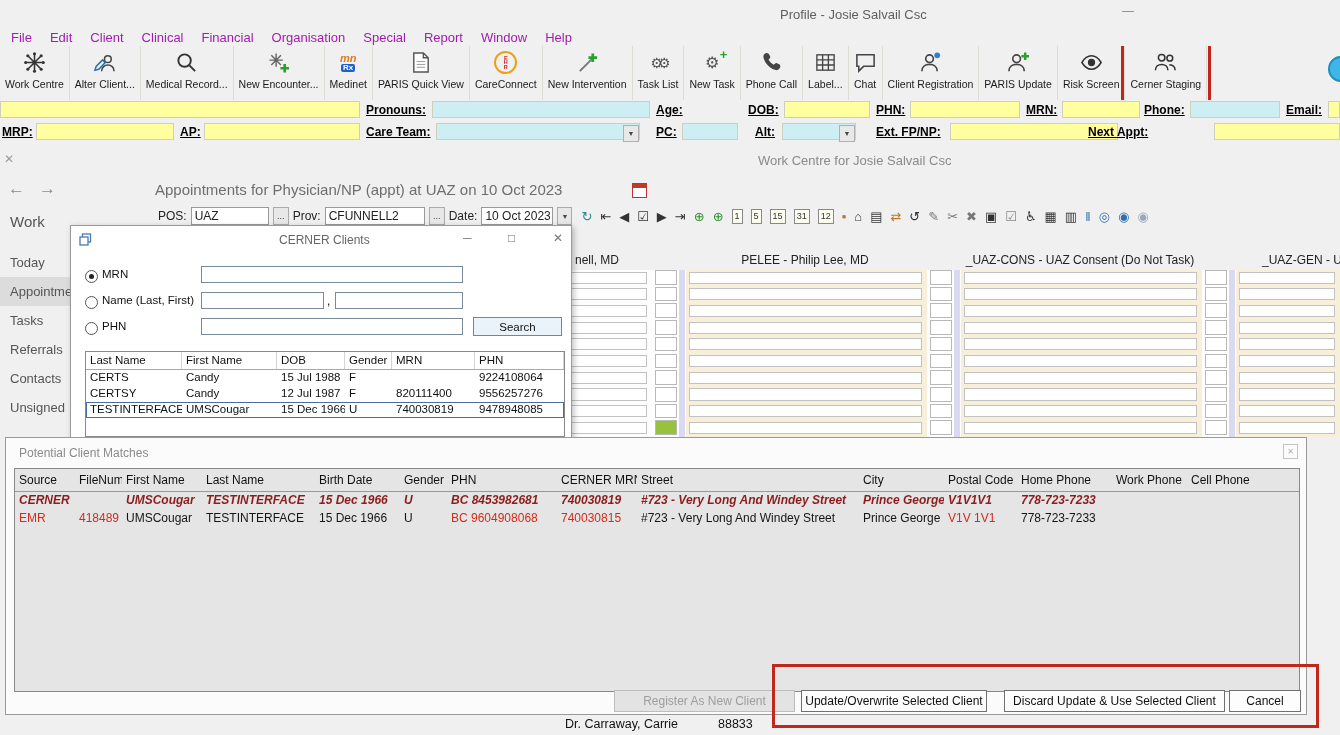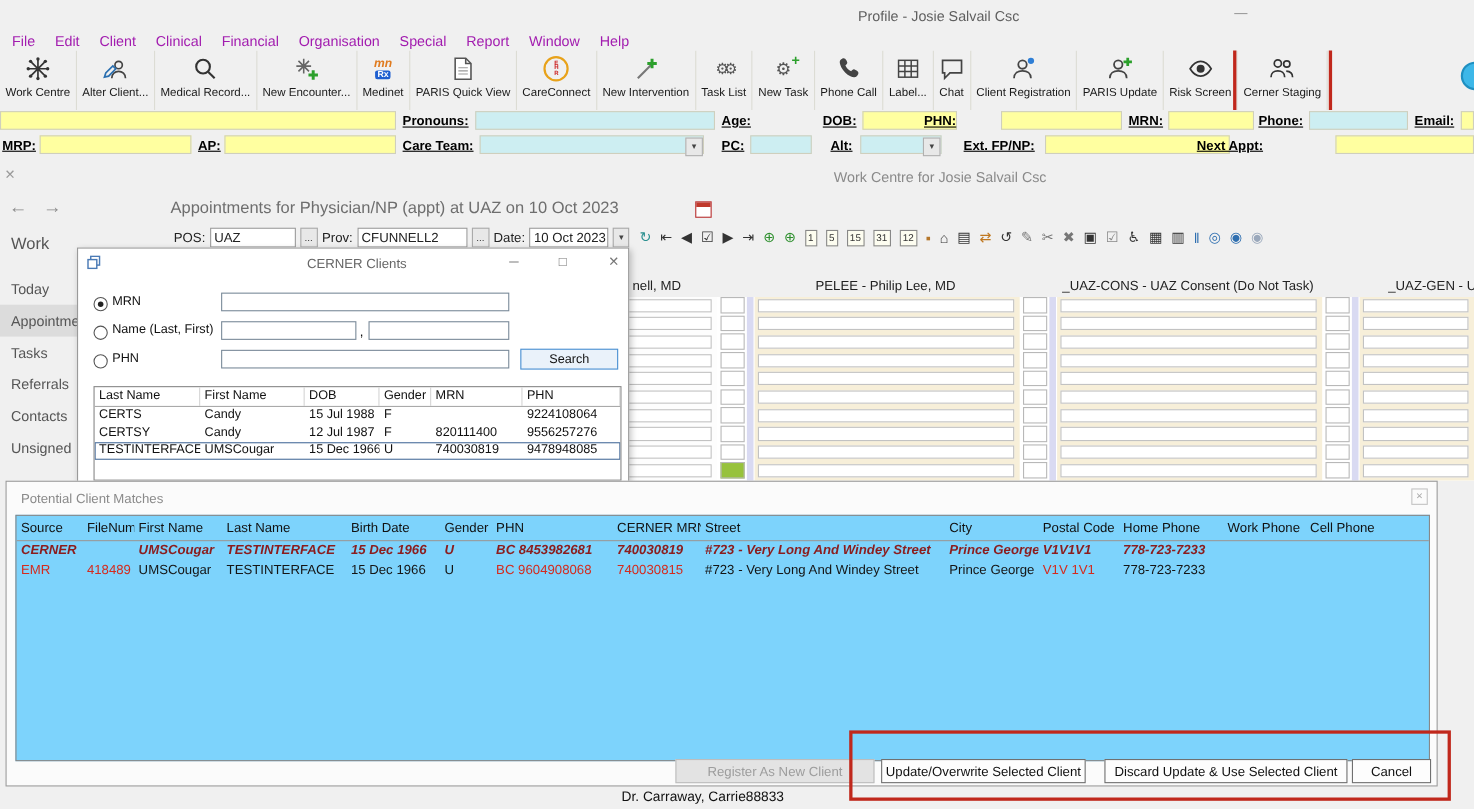--- a/index.html
+++ b/index.html
@@ -107,37 +107,37 @@
   .ct-row.sel{outline:1px solid #4a6e9c;outline-offset:-1px}
   .ct-cell{font-size:11.5px;color:#111;padding:1px 0 0 4px;box-sizing:border-box;
            white-space:nowrap;overflow:hidden}
 
   
   .dlg-matches{position:absolute;left:5px;top:437px;width:1300px;height:276px;background:#fbfbfb;
                border:1px solid #9a9a9a;z-index:10}
   .pm-title{position:absolute;left:13px;top:8px;font-size:12px;color:#8a8a8a}
   .pm-close{position:absolute;right:8px;top:6px;width:13px;height:13px;border:1px solid #c4c4c4;
             color:#aaa;font-size:8px;display:flex;align-items:center;justify-content:center}
-  .pm-table{position:absolute;left:8px;top:30px;width:1284px;height:222px;background:#7dd3fc;
+  .pm-table{position:absolute;left:8px;top:30px;width:1284px;height:222px;background:#e5e5e5;
             border:1px solid #888;overflow:hidden}
   .pm-hrow{display:flex;height:22px;border-bottom:1px solid #999}
   .pm-hcell{font-size:12px;color:#111;padding:4px 0 0 4px;box-sizing:border-box;
             white-space:nowrap;overflow:hidden}
   .pm-row{display:flex;height:18px}
   .pm-cell{font-size:12px;padding:1px 0 0 4px;box-sizing:border-box;white-space:nowrap;overflow:hidden}
   .pm-row.cerner{color:#8b1d1d;font-weight:700;font-style:italic}
   .pm-row.emr{color:#151515}
   .pm-cell.diff{color:#d42b1e}
   .pm-btn{position:absolute;top:252px;height:22px;font-size:12px;display:flex;align-items:center;
           justify-content:center;background:#fdfdfd;border:1px solid #707070;color:#111;
           box-sizing:border-box;white-space:nowrap}
   .pm-btn.disabled{background:#e3e3e3;border-color:#bdbdbd;color:#9d9d9d}
 
   .bottom-provider{position:absolute;left:565px;top:717px;font-size:12.5px;color:#111;
-                   display:flex;z-index:3}
+                   display:flex;gap:40px;z-index:3}
   .red-box{position:absolute;border:3px solid #c0281c;z-index:30;pointer-events:none}
   .box-buttons{left:772px;top:664px;width:541px;height:58px}
 </style>
 </head>
 <body>
 
 <div id="app">
 
   <span class="win-title">Profile - Josie Salvail Csc</span>
   <span class="win-min">—</span>
@@ -330,21 +330,21 @@
     </div>
   <div class="toolbar-edge-circle"></div>
 
   <div class="banner-row r1">
     <div class="b-field fy" style="left:0;width:360px"></div>
     <span class="b-label" style="left:366px">Pronouns:</span>
     <div class="b-field fc" style="left:432px;width:218px"></div>
     <span class="b-label" style="left:656px">Age:</span>
     <span class="b-label" style="left:748px">DOB:</span>
     <div class="b-field fy" style="left:784px;width:86px"></div>
-    <span class="b-label" style="left:840px">PHN:</span>
+    <span class="b-label" style="left:876px">PHN:</span>
     <div class="b-field fy" style="left:910px;width:110px"></div>
     <span class="b-label" style="left:1026px">MRN:</span>
     <div class="b-field fy" style="left:1062px;width:78px"></div>
     <span class="b-label" style="left:1144px">Phone:</span>
     <div class="b-field fc" style="left:1190px;width:90px"></div>
     <span class="b-label" style="left:1286px">Email:</span>
     <div class="b-field fy" style="left:1328px;width:12px"></div>
   </div>
 
   <div class="banner-row r2">

